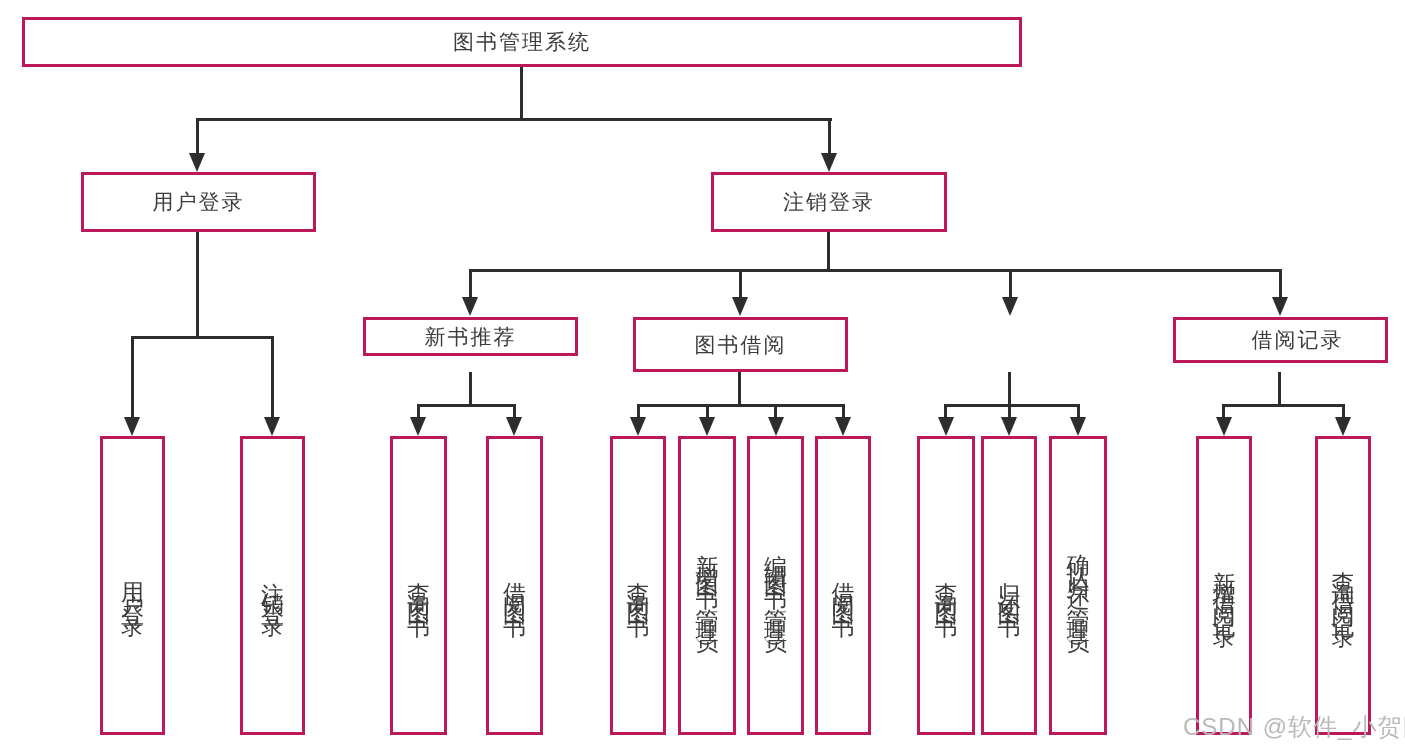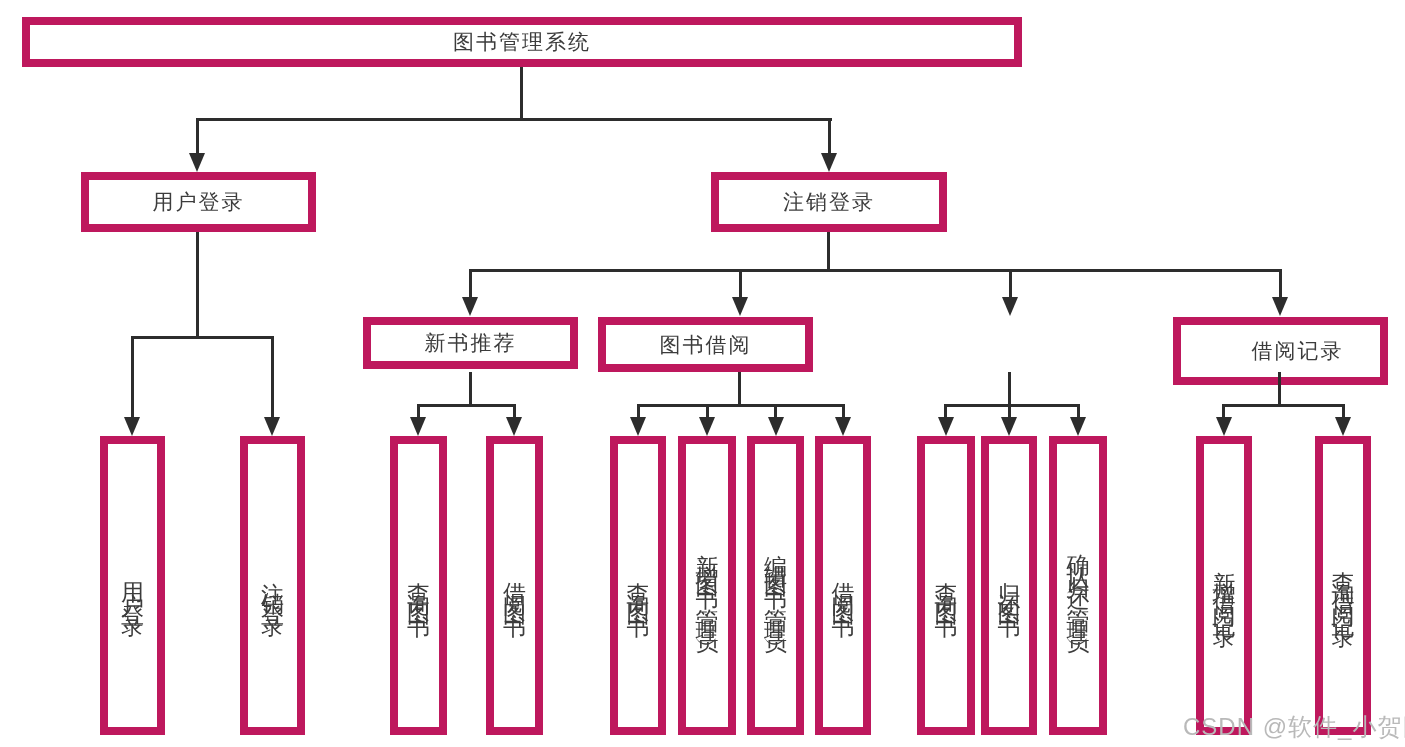--- a/index.html
+++ b/index.html
@@ -2,21 +2,21 @@
 <html><head>
 <meta charset="utf-8">
 <style>
   html,body { margin:0; padding:0; background:#ffffff; }
   #canvas {
     position:relative; width:1405px; height:747px; background:#ffffff;
     font-family:"Liberation Sans", sans-serif; overflow:hidden;
   }
   .box {
     position:absolute; box-sizing:border-box;
-    border:8px solid #be185d; background:#ffffff;
+    border:3px solid #be185d; background:#ffffff;
     display:flex; align-items:center; justify-content:center;
     color:#3c3c3c;
   }
   .hlabel { font-size:21px; letter-spacing:2px; white-space:nowrap; }
   .vlabel {
     writing-mode:vertical-rl;
     font-size:23px; line-height:1; letter-spacing:11px;
     color:#3c3c3c; white-space:nowrap;
   }
   .line { position:absolute; background:#2d2d2d; }
@@ -71,27 +71,27 @@
     <div class="line" style="left:469px;  top:269px; width:3px;   height:30px;"></div>
     <div class="arrow" style="left:462px;  top:297px;"></div>
     <div class="line" style="left:739px;  top:269px; width:3px;   height:30px;"></div>
     <div class="arrow" style="left:732px;  top:297px;"></div>
     <div class="line" style="left:1009px; top:269px; width:3px;   height:30px;"></div>
     <div class="arrow" style="left:1002px; top:297px;"></div>
     <div class="line" style="left:1279px; top:269px; width:3px;   height:30px;"></div>
     <div class="arrow" style="left:1272px; top:297px;"></div>
   </div>
 
-  <div class="box" style="left:363px; top:317px; width:215px; height:52px;">
+  <div class="box" style="left:363px; top:317px; width:215px; height:39px;">
     <span class="hlabel">新书推荐</span>
   </div>
-  <div class="box" style="left:598px; top:317px; width:215px; height:55px;">
+  <div class="box" style="left:633px; top:317px; width:215px; height:55px;">
     <span class="hlabel">图书借阅</span>
   </div>
-  <div class="box" style="left:1173px; top:317px; width:215px; height:68px;padding-left:34px;">
+  <div class="box" style="left:1173px; top:317px; width:215px; height:46px;padding-left:34px;">
     <span class="hlabel">借阅记录</span>
   </div>
 
   <div>
     <div class="line" style="left:469px; top:372px; width:3px;  height:34px;"></div>
     <div class="line" style="left:417px; top:404px; width:99px; height:3px;"></div>
     <div class="line" style="left:417px; top:404px; width:3px;  height:15px;"></div>
     <div class="arrow" style="left:410px; top:417px;"></div>
     <div class="line" style="left:513px; top:404px; width:3px;  height:15px;"></div>
     <div class="arrow" style="left:506px; top:417px;"></div>

